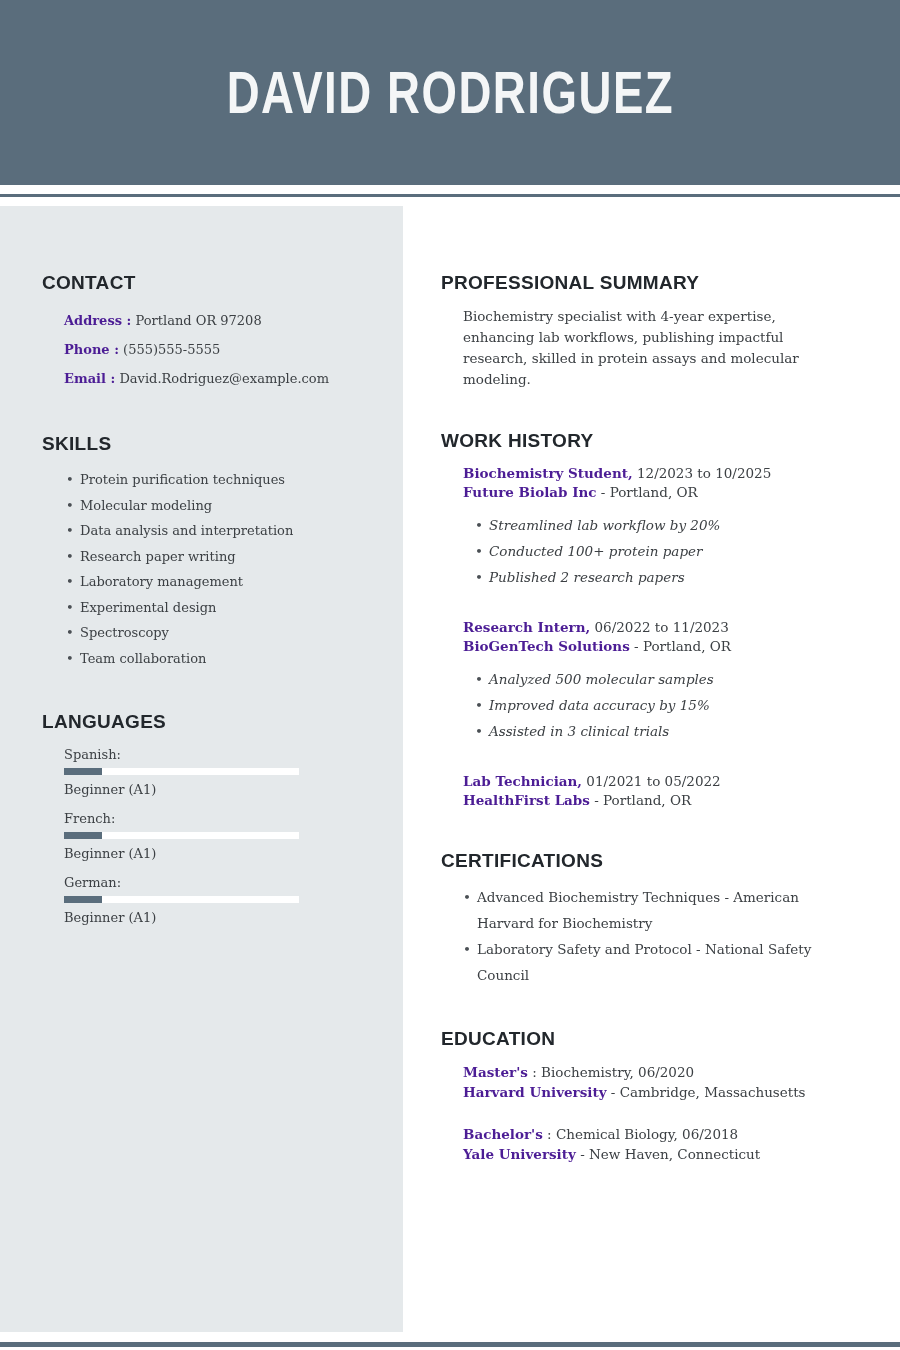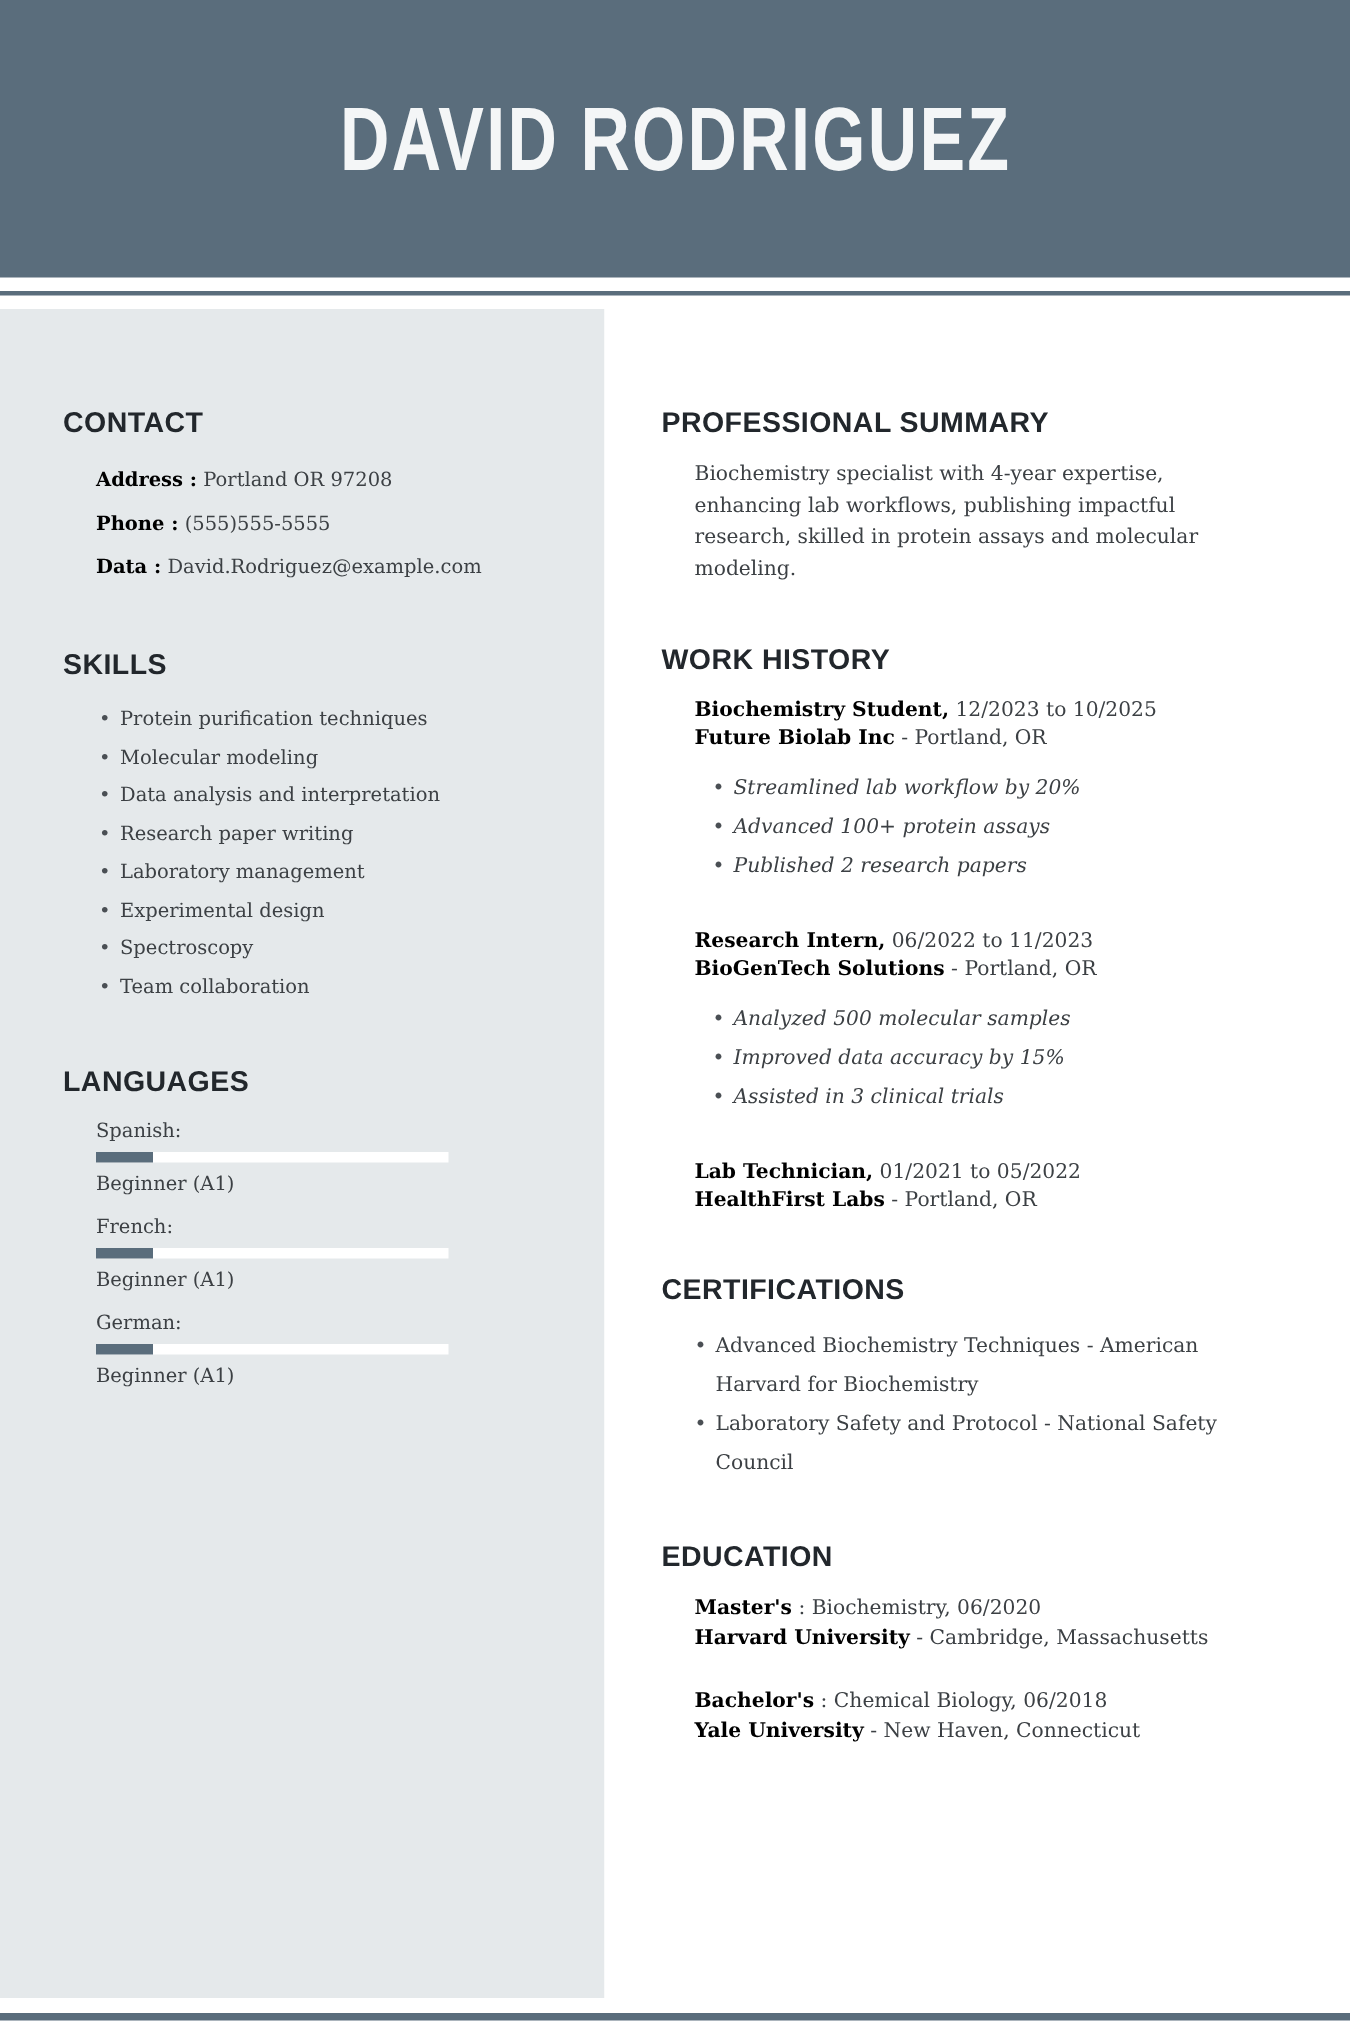--- a/index.html
+++ b/index.html
@@ -20,21 +20,21 @@
   .top-rule{height:3px;background:var(--slate);margin:9px 0;flex:none;}
   .bottom-rule{height:5px;background:var(--slate);margin:10px 0 3px;flex:none;}
 
   
   .content{flex:1;display:flex;min-height:0;}
   .sidebar{width:403px;flex:none;background:var(--sidebar-bg);padding:66px 38px 20px 42px;}
   .main{flex:1;padding:66px 70px 20px 38px;background:#fff;}
 
   h2{margin:0 0 12px;font-family:"Liberation Sans",sans-serif;font-size:19px;letter-spacing:.3px;color:var(--ink);font-weight:700;}
   section{margin-bottom:40px;}
-  .b{font-weight:700;color:#000000;}
+  .b{font-weight:700;color:#4c1d95;}
 
   
   .contact-row{margin:0 0 0 22px;font-size:13px;line-height:29px;}
 
   
   .skills-list{list-style:none;margin:4px 0 0;padding:0 0 0 24px;}
   .skills-list li{font-size:13px;line-height:25.5px;}
   .dot-li{position:relative;padding-left:14px;}
   .dot-li::before{content:"•";position:absolute;left:0;top:0;color:#4a4f54;}
 
@@ -68,21 +68,21 @@
   <div class="top-rule"></div>
 
   <div class="content">
 
     <aside class="sidebar">
 
       <section>
         <h2>CONTACT</h2>
         <p class="contact-row"><span class="b">Address :</span> <span>Portland OR 97208</span></p>
         <p class="contact-row"><span class="b">Phone :</span> <span>(555)555-5555</span></p>
-        <p class="contact-row"><span class="b">Data :</span> <span>David.Rodriguez@example.com</span></p>
+        <p class="contact-row"><span class="b">Email :</span> <span>David.Rodriguez@example.com</span></p>
       </section>
 
       <section>
         <h2>SKILLS</h2>
         <ul class="skills-list">
           <li class="dot-li">Protein purification techniques</li>
           <li class="dot-li">Molecular modeling</li>
           <li class="dot-li">Data analysis and interpretation</li>
           <li class="dot-li">Research paper writing</li>
           <li class="dot-li">Laboratory management</li>
@@ -130,21 +130,21 @@
       </section>
 
       <section>
         <h2>WORK HISTORY</h2>
 
         <article class="job">
           <p class="job-line"><span class="b">Biochemistry Student,</span> <span>12/2023 to 10/2025</span></p>
           <p class="job-line"><span class="b">Future Biolab Inc</span> <span>- Portland, OR</span></p>
           <ul>
             <li class="dot-li">Streamlined lab workflow by 20%</li>
-            <li class="dot-li">Advanced 100+ protein assays</li>
+            <li class="dot-li">Conducted 100+ protein paper</li>
             <li class="dot-li">Published 2 research papers</li>
           </ul>
         </article>
 
         <article class="job">
           <p class="job-line"><span class="b">Research Intern,</span> <span>06/2022 to 11/2023</span></p>
           <p class="job-line"><span class="b">BioGenTech Solutions</span> <span>- Portland, OR</span></p>
           <ul>
             <li class="dot-li">Analyzed 500 molecular samples</li>
             <li class="dot-li">Improved data accuracy by 15%</li>

